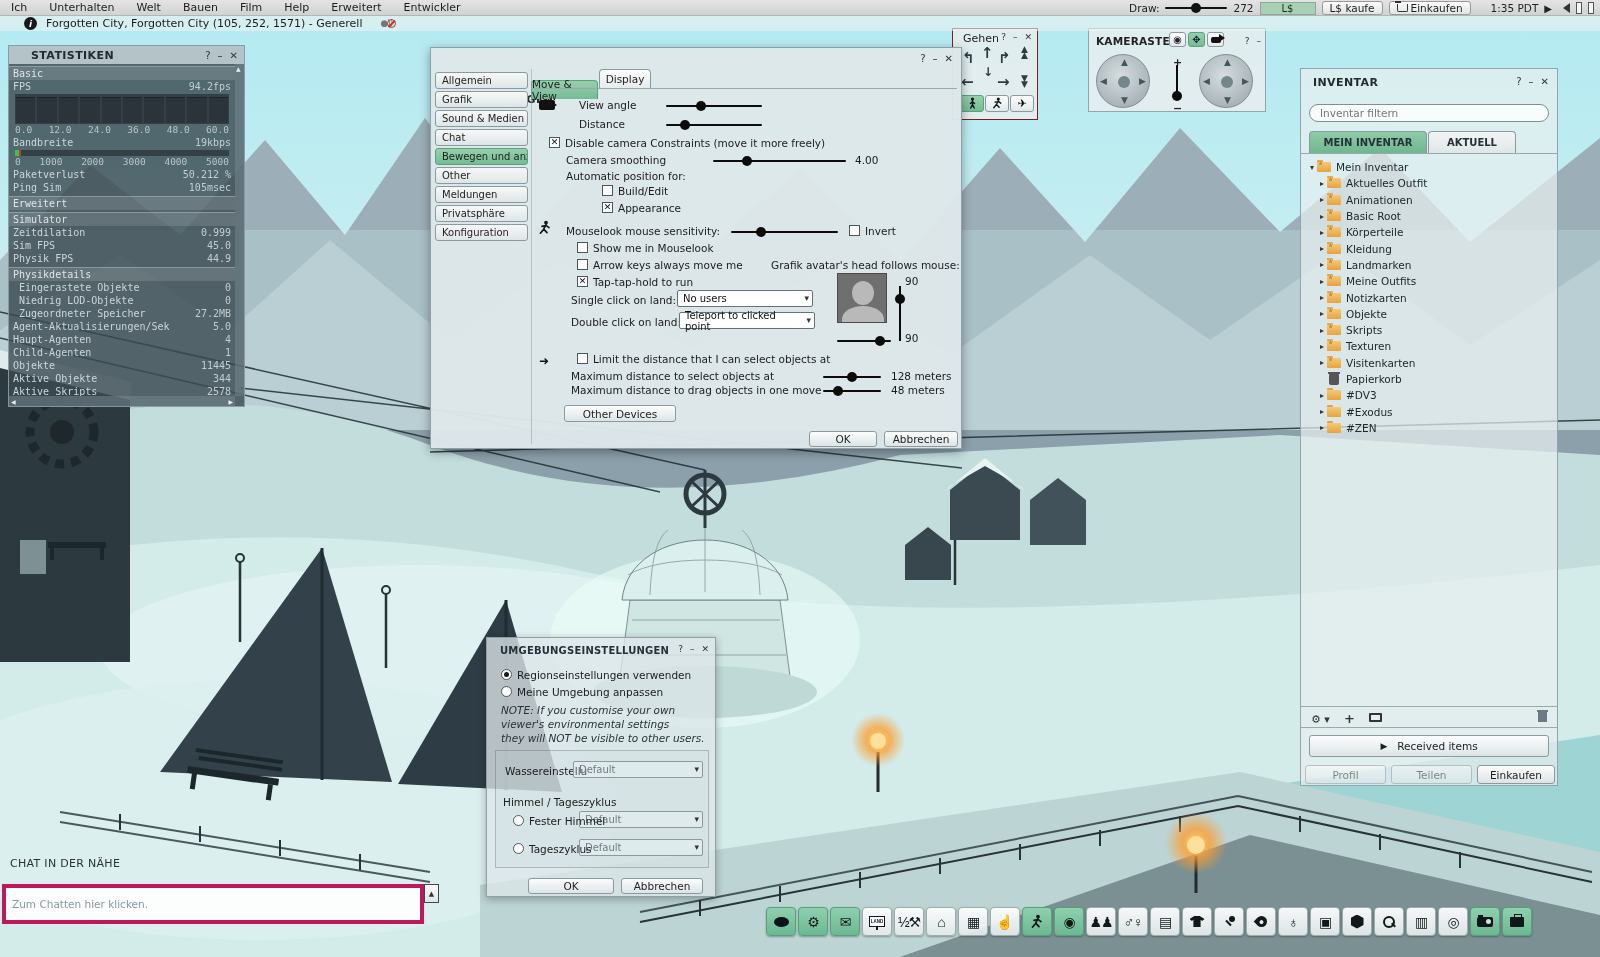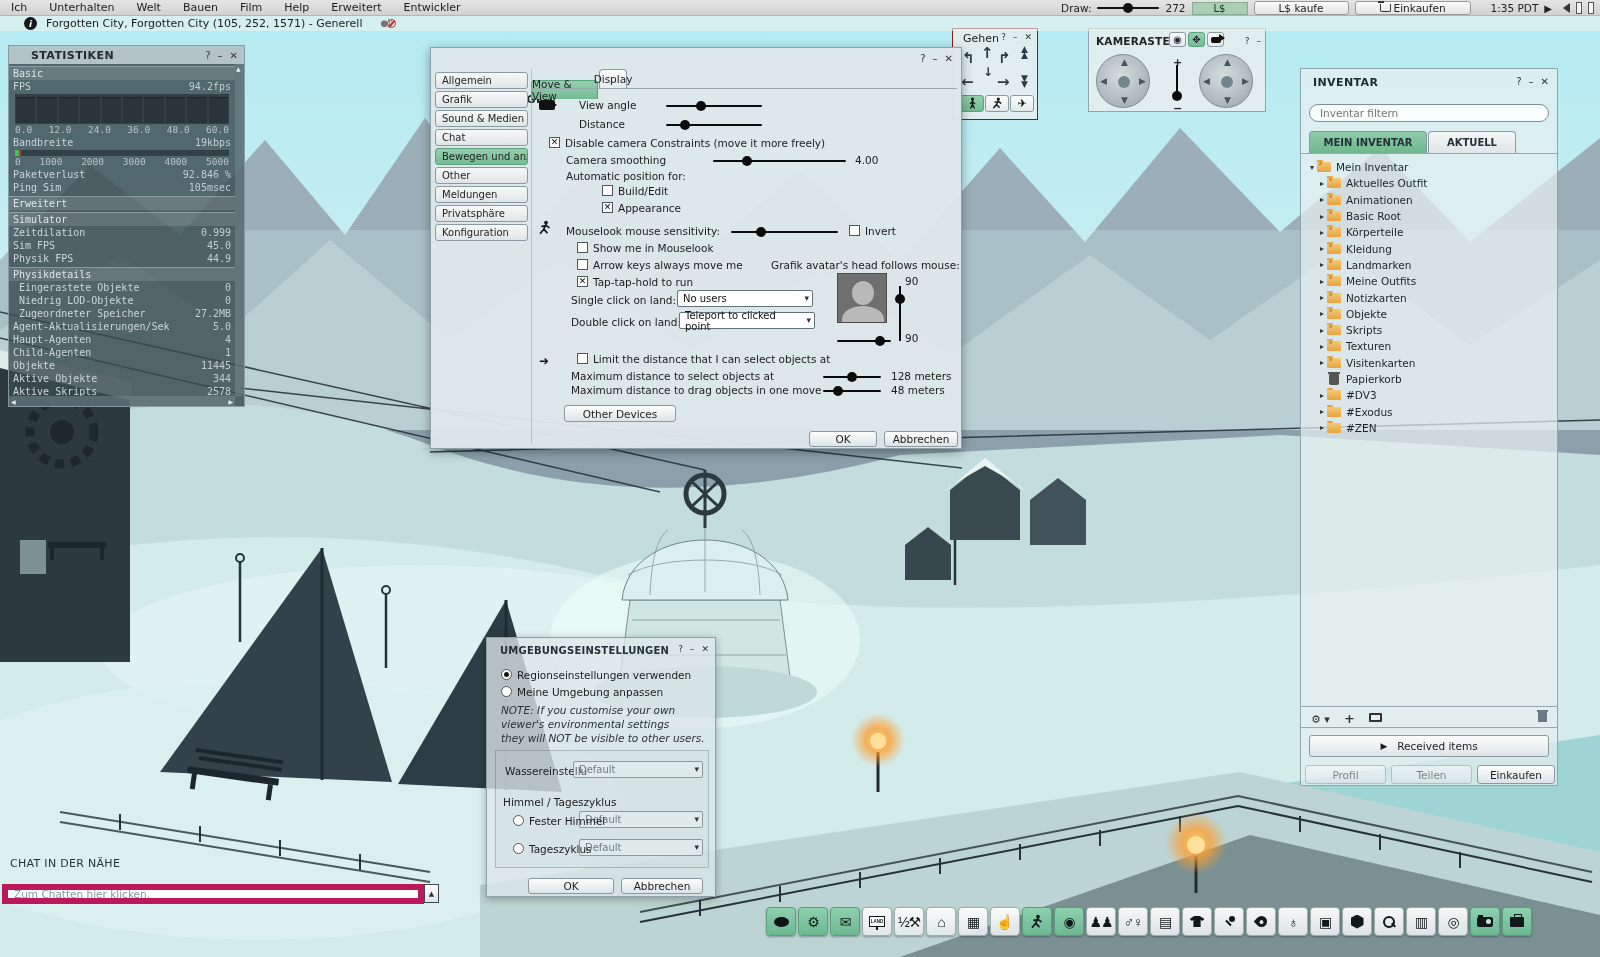--- a/index.html
+++ b/index.html
@@ -10,21 +10,21 @@
   
   #scene { position:absolute; inset:0; }
 
   
   .menubar { position:absolute; left:0; top:0; width:1600px; height:16px; background:linear-gradient(#e4e4e4,#d2d2d2); border-bottom:1px solid #b5b5b5; display:flex; align-items:center; font-size:11px; color:#1d1d1d; z-index:50;}
   .menubar .mi { padding:0 11px; cursor:default; }
   .mb-right { position:absolute; right:6px; top:0; height:16px; display:flex; align-items:center; gap:6px; font-size:10.5px; color:#222; }
   .drawsl { position:relative; width:62px; height:2px; background:#111; border-radius:2px; }
   .drawsl .kn { position:absolute; left:26px; top:-4px; width:10px; height:10px; border-radius:50%; background:#111; }
   .lsbox { width:56px; height:13px; background:#a9cfb7; border:1px solid #86ac93; display:flex; align-items:center; justify-content:center; font-size:10px; color:#17301f;}
-  .topbtn { height:14px; padding:0 24px; background:linear-gradient(#fcfcfc,#e3e3e3); border:1px solid #9a9a9a; border-radius:3px; font-size:10.5px; display:flex; align-items:center; gap:3px; color:#222;}
+  .topbtn { height:14px; padding:0 7px; background:linear-gradient(#fcfcfc,#e3e3e3); border:1px solid #9a9a9a; border-radius:3px; font-size:10.5px; display:flex; align-items:center; gap:3px; color:#222;}
   .ic-cart { width:11px; height:8px; border:1.5px solid #333; border-top:none; border-radius:0 0 2px 2px; position:relative; }
   .ic-cart::before{content:""; position:absolute; left:-3px; top:-3px; width:6px; height:2px; background:#333;}
   .ic-play::before { content:"▶"; font-size:10px; color:#222; }
   .ic-spk { width:0; height:0; border:5px solid transparent; border-right:7px solid #333; }
   .volbar { width:6px; height:12px; border:1px solid #555; background:#f5f5f5; }
 
   
   .locbar { position:absolute; left:0; top:16px; width:1600px; height:15px; background:rgba(236,241,242,0.6); display:flex; align-items:center; font-size:11px; color:#1c1c1c; z-index:49;}
   .ic-info { width:13px; height:13px; border-radius:50%; background:#16181a; color:#fff; font-size:9px; font-weight:bold; display:flex; align-items:center; justify-content:center; margin:0 9px 0 24px; font-style:italic;}
   .mute-ind { position:relative; margin-left:18px; width:16px; height:13px; }
@@ -140,21 +140,21 @@
 
   
   .envd { position:absolute; left:486px; top:637px; width:230px; height:260px; background:rgba(220,230,233,0.78); border:1px solid #8fa0a8; box-shadow:0 2px 8px rgba(0,0,0,.3); z-index:44;}
   .envd .tt { position:absolute; left:13px; top:7px; font-size:10px; font-weight:bold; color:#24313a; letter-spacing:.2px;}
   .envd .wbtns { position:absolute; right:6px; top:6px; }
   .note { position:absolute; left:14px; font-size:10.5px; font-style:italic; color:#2a3338; white-space:nowrap;}
   .groupbox { position:absolute; left:8px; top:112px; width:214px; height:118px; border:1px solid rgba(40,55,62,0.25); background:rgba(190,205,210,0.15);}
 
   
   .chatlab { position:absolute; left:10px; top:857px; font-size:11px; color:#2a3338; letter-spacing:.3px; z-index:30;}
-  .chatin { position:absolute; left:2px; top:884px; width:422px; height:19px; background:rgba(255,255,255,0.92); border:6px solid #be185d; font-size:10.5px; color:#8a979c; display:flex; align-items:center; padding:4px 6px; z-index:30;}
+  .chatin { position:absolute; left:2px; top:884px; width:422px; height:19px; background:rgba(255,255,255,0.92); border:4px solid #be185d; font-size:10.5px; color:#8a979c; display:flex; align-items:center; padding:16px 6px; z-index:30;}
   .chatexp { position:absolute; left:424px; top:884px; width:15px; height:19px; border:1px solid #3c4a50; background:linear-gradient(#fbfcfc,#dfe5e7); font-size:7px; display:flex; align-items:center; justify-content:center; color:#333; z-index:30;}
 
   
   .toolbar { position:absolute; left:766px; top:907px; display:flex; gap:2px; z-index:46;}
   .tb { position:relative; width:30px; height:29px; border-radius:4px; border:1px solid #9aaeae; background:linear-gradient(rgba(253,253,253,.95),rgba(226,232,233,.95)); display:flex; align-items:center; justify-content:center; box-shadow:0 1px 2px rgba(0,0,0,.3);}
   .tb.green { background:linear-gradient(#8ed0ae,#6cb892); border-color:#55a27a; }
   .tb .g { font-size:14px; color:#10181a; line-height:1; letter-spacing:-1px;}
   .ic-bubble { width:15px; height:10px; background:#0d1416; border-radius:50%; position:relative;}
   .ic-bubble::after { content:""; position:absolute; left:2px; bottom:-3px; border:3px solid transparent; border-top:4px solid #0d1416;}
   .ic-land { width:16px; height:11px; border:1.5px solid #10181a; background:#fff; font-size:4.5px; font-weight:bold; color:#10181a; display:flex; align-items:center; justify-content:center; position:relative;}
@@ -372,21 +372,21 @@
           <span class="fill2"></span>
         </div>
         <div class="ticks">
           <span>0</span>
           <span>1000</span>
           <span>2000</span>
           <span>3000</span>
           <span>4000</span>
           <span>5000</span>
         </div>
-        <div class="stat-row"><span>Paketverlust</span><span class="v">92.846 %</span></div>
+        <div class="stat-row"><span>Paketverlust</span><span class="v">50.212 %</span></div>
         <div class="stat-row"><span>Ping Sim</span><span class="v">105msec</span></div>
         <div class="stat-sec">Erweitert</div>
         <div class="stat-sec">Simulator</div>
         <div class="stat-row"><span>Zeitdilation</span><span class="v">0.999</span></div>
         <div class="stat-row"><span>Sim FPS</span><span class="v">45.0</span></div>
         <div class="stat-row"><span>Physik FPS</span><span class="v">44.9</span></div>
         <div class="stat-sec">Physikdetails</div>
         <div class="stat-row"><span> Eingerastete Objekte</span><span class="v">0</span></div>
         <div class="stat-row"><span> Niedrig LOD-Objekte</span><span class="v">0</span></div>
         <div class="stat-row"><span> Zugeordneter Speicher</span><span class="v">27.2MB</span></div>
@@ -416,21 +416,21 @@
         <div class="stab" style="top: 43px;">Grafik</div>
         <div class="stab" style="top: 62px;">Sound &amp; Medien</div>
         <div class="stab" style="top: 81px;">Chat</div>
         <div class="stab sel" style="top: 100px;">Bewegen und anzei</div>
         <div class="stab" style="top: 119px;">Other</div>
         <div class="stab" style="top: 138px;">Meldungen</div>
         <div class="stab" style="top: 157px;">Privatsphäre</div>
         <div class="stab" style="top: 176px;">Konfiguration</div>
       </div>
   <div class="ttab sel" style="left:100px;width:67px">Move &amp; View</div>
-  <div class="ttab" style="left:168px;width:28px">Display</div>
+  <div class="ttab" style="left:168px;width:52px">Display</div>
   <div class="tabline"></div>
       <div class="vline"></div>
 
   <span class="ic-cam" style="left:108px;top:52px"></span>
   <span class="lbl abs" style="left:148px;top:51px">View angle</span>
   <span class="sl" style="left:235px;top:57px;width:96px">
         <span class="kn" style="left:30px"></span>
       </span>
   <span class="lbl abs" style="left:148px;top:70px">Distance</span>
   <span class="sl" style="left:235px;top:76px;width:96px">

